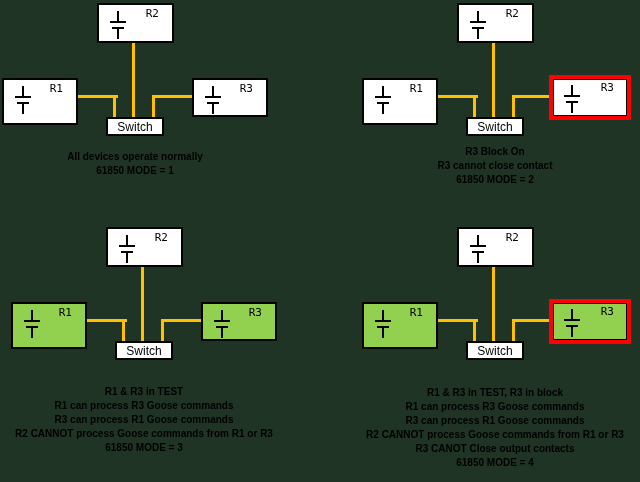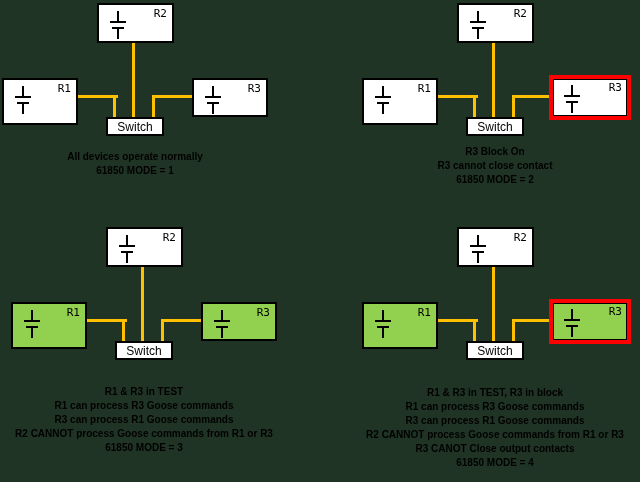--- a/index.html
+++ b/index.html
@@ -10,21 +10,21 @@
   .wire.h{height:3px;}
   .wire.v{width:3px;}
   .box{position:absolute;background:var(--box-fill,#fff);border:2px solid var(--box-border,#000);box-sizing:border-box;}
   .r2box{left:97px;top:3px;width:77px;height:40px;}
   .r1box{left:2px;top:78px;width:76px;height:47px;}
   .r3box{left:192px;top:78px;width:76px;height:39px;}
   .box.test{background:var(--test-fill,#92D050);}
   .box.blocked{border:4px solid var(--block-border,#FF0000);box-shadow:inset 0 0 0 1px #000;left:189px;top:75px;width:82px;height:45px;}
   .switchbox{left:106px;top:117px;width:58px;height:19px;display:flex;align-items:center;justify-content:center;
              font:12px "Liberation Sans",sans-serif;color:var(--text,#000);}
-  .rlabel{position:absolute;top:2px;right:5px;font:11px "DejaVu Sans Mono",monospace;color:var(--text,#000);}
+  .rlabel{position:absolute;top:2px;right:13px;font:11px "DejaVu Sans Mono",monospace;color:var(--text,#000);}
   .gnd{position:absolute;left:8px;top:4px;line-height:0;}
   .captions{position:absolute;left:-15px;width:300px;text-align:center;
             font:bold 10px/14px "Liberation Sans",sans-serif;color:var(--text,#000);}
   .cap{white-space:nowrap;}
 </style>
 </head>
 <body>
 
 <div class="stage">
 

